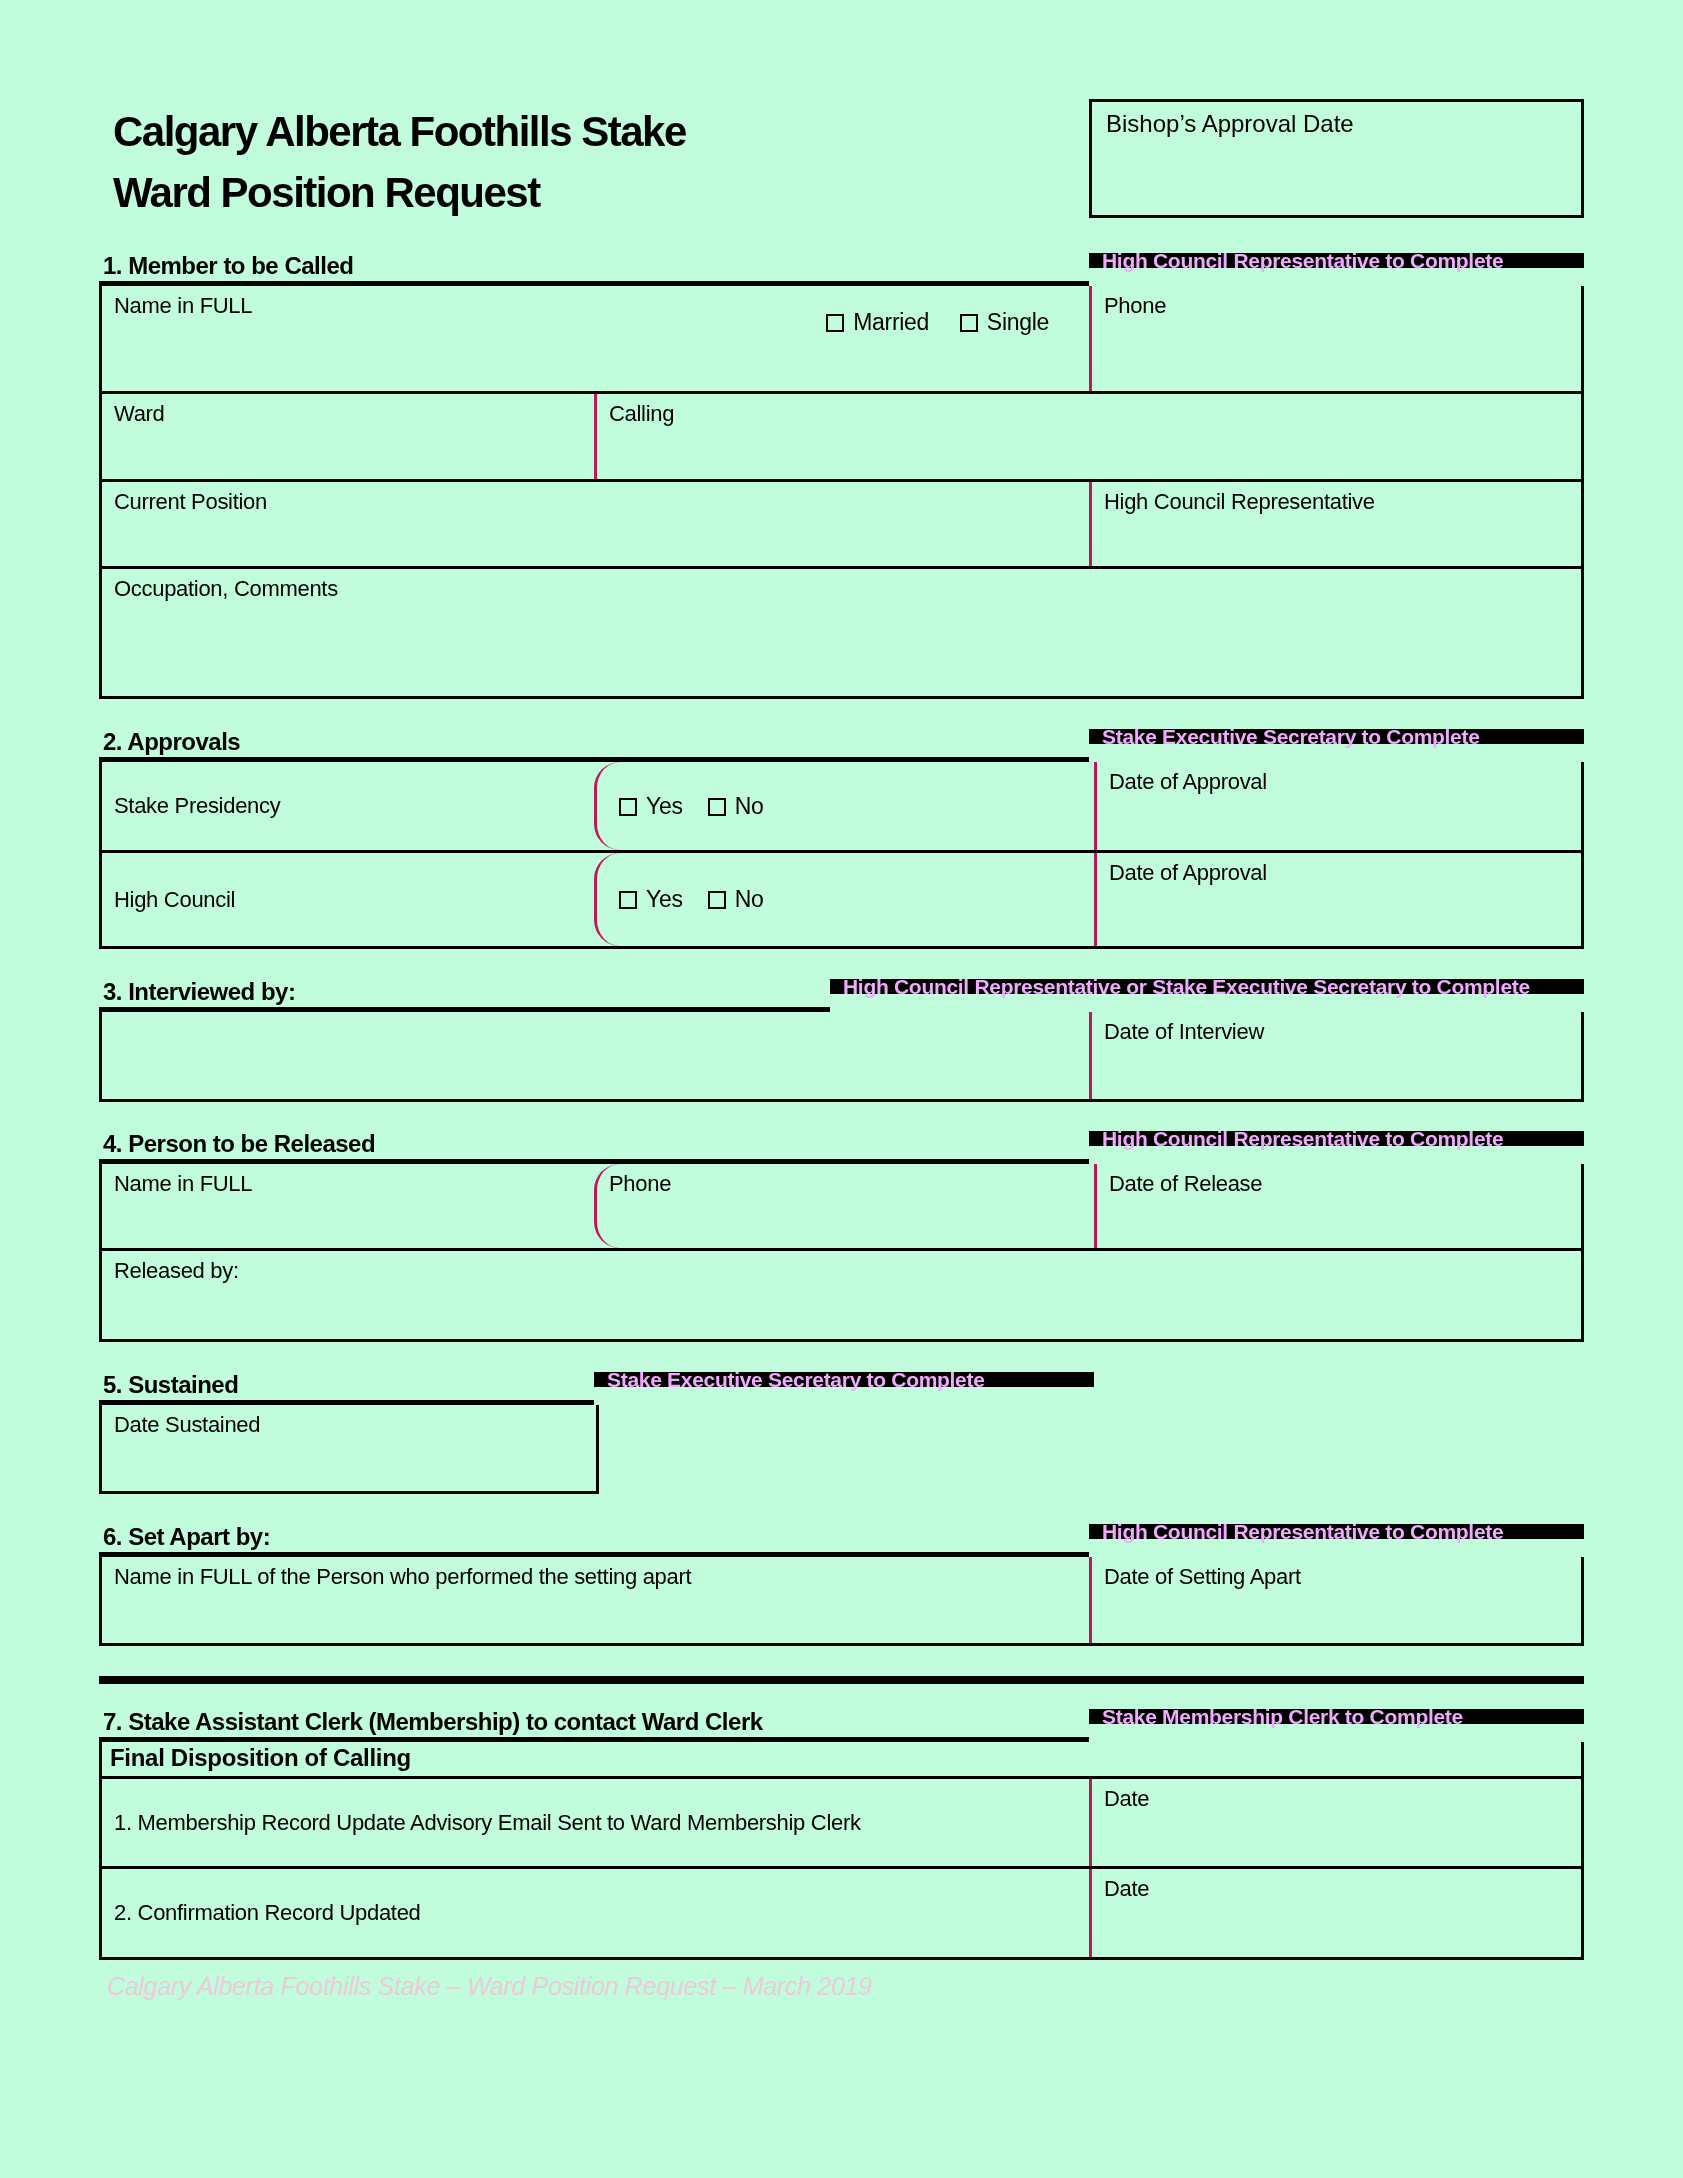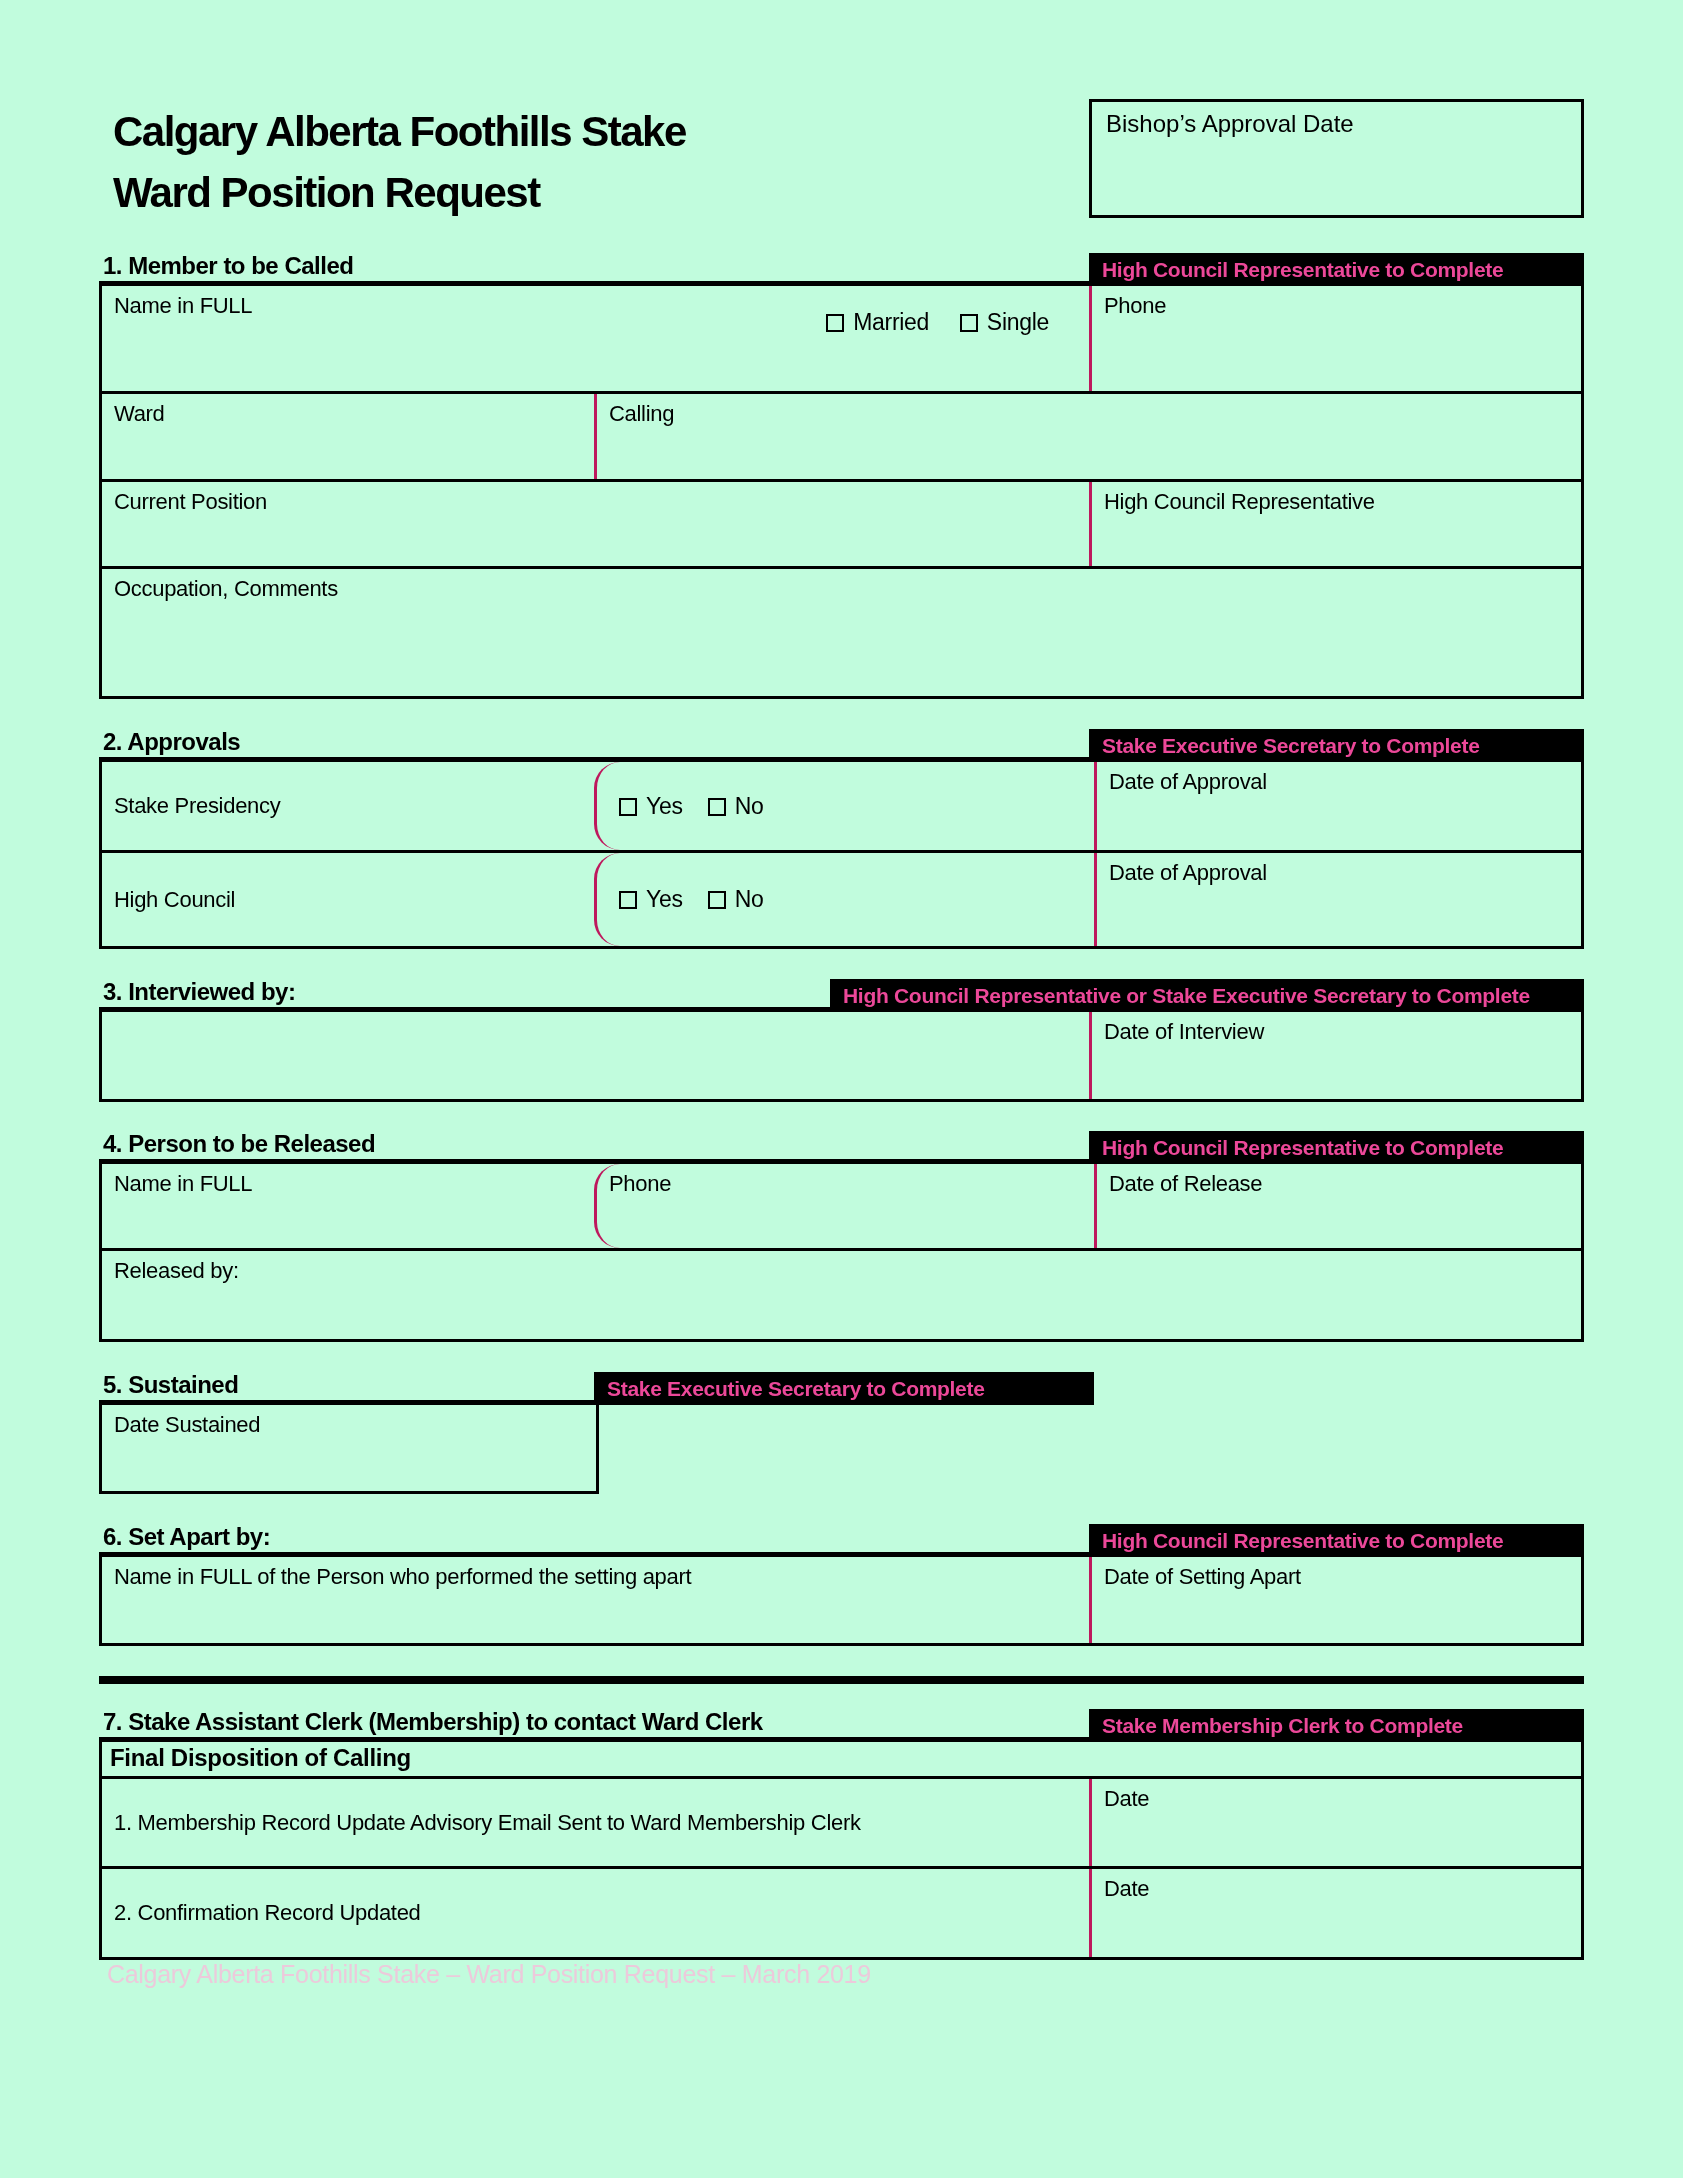--- a/index.html
+++ b/index.html
@@ -30,22 +30,22 @@
   .sec { margin-top:30px; }
   .sec-head { display:flex; align-items:stretch; }
   .sec-label {
     box-sizing:border-box; height:33px;
     border-bottom:5px solid #000;
     font-weight:bold; font-size:24px; letter-spacing:-0.5px;
     display:flex; align-items:flex-end;
     padding:0 0 1px 4px; white-space:nowrap;
   }
   .sec-bar {
-    box-sizing:border-box; height:33px;
-    background:#000; color:#ec4899;
+    box-sizing:border-box; height:15px;
+    background:#000; color:#f0abfc;
     font-weight:bold; font-size:21px; letter-spacing:-0.3px;
     display:flex; align-items:center;
     padding-left:13px; white-space:nowrap;
   }
 
   
   .tbl {
     border:3px solid #000; border-top:none;
     box-sizing:border-box; width:1485px;
   }
@@ -74,23 +74,24 @@
   .cbwrap + .cbwrap { margin-left:25px; }
 
   .name-cb-cell { display:flex; justify-content:space-between; align-items:flex-start; }
   .cb-group { margin-top:16px; margin-right:28px; }
 
   .rule { height:8px; background:#000; margin-top:30px; }
 
   .subhead-row { font-weight:bold; font-size:24px; letter-spacing:-0.3px; padding:2px 12px 4px 8px; }
 
   .footer {
-    margin-top:0; padding-left:8px;
+    margin-top:12px; padding-left:8px;
     font-size:25px; letter-spacing:-0.3px;
     color:#eccadb;
+    font-style:italic;
   }
 </style>
 </head>
 <body>
 
 <div class="page">
 
   <div class="hdr">
     <div class="title">
       <div>Calgary Alberta Foothills Stake</div>

